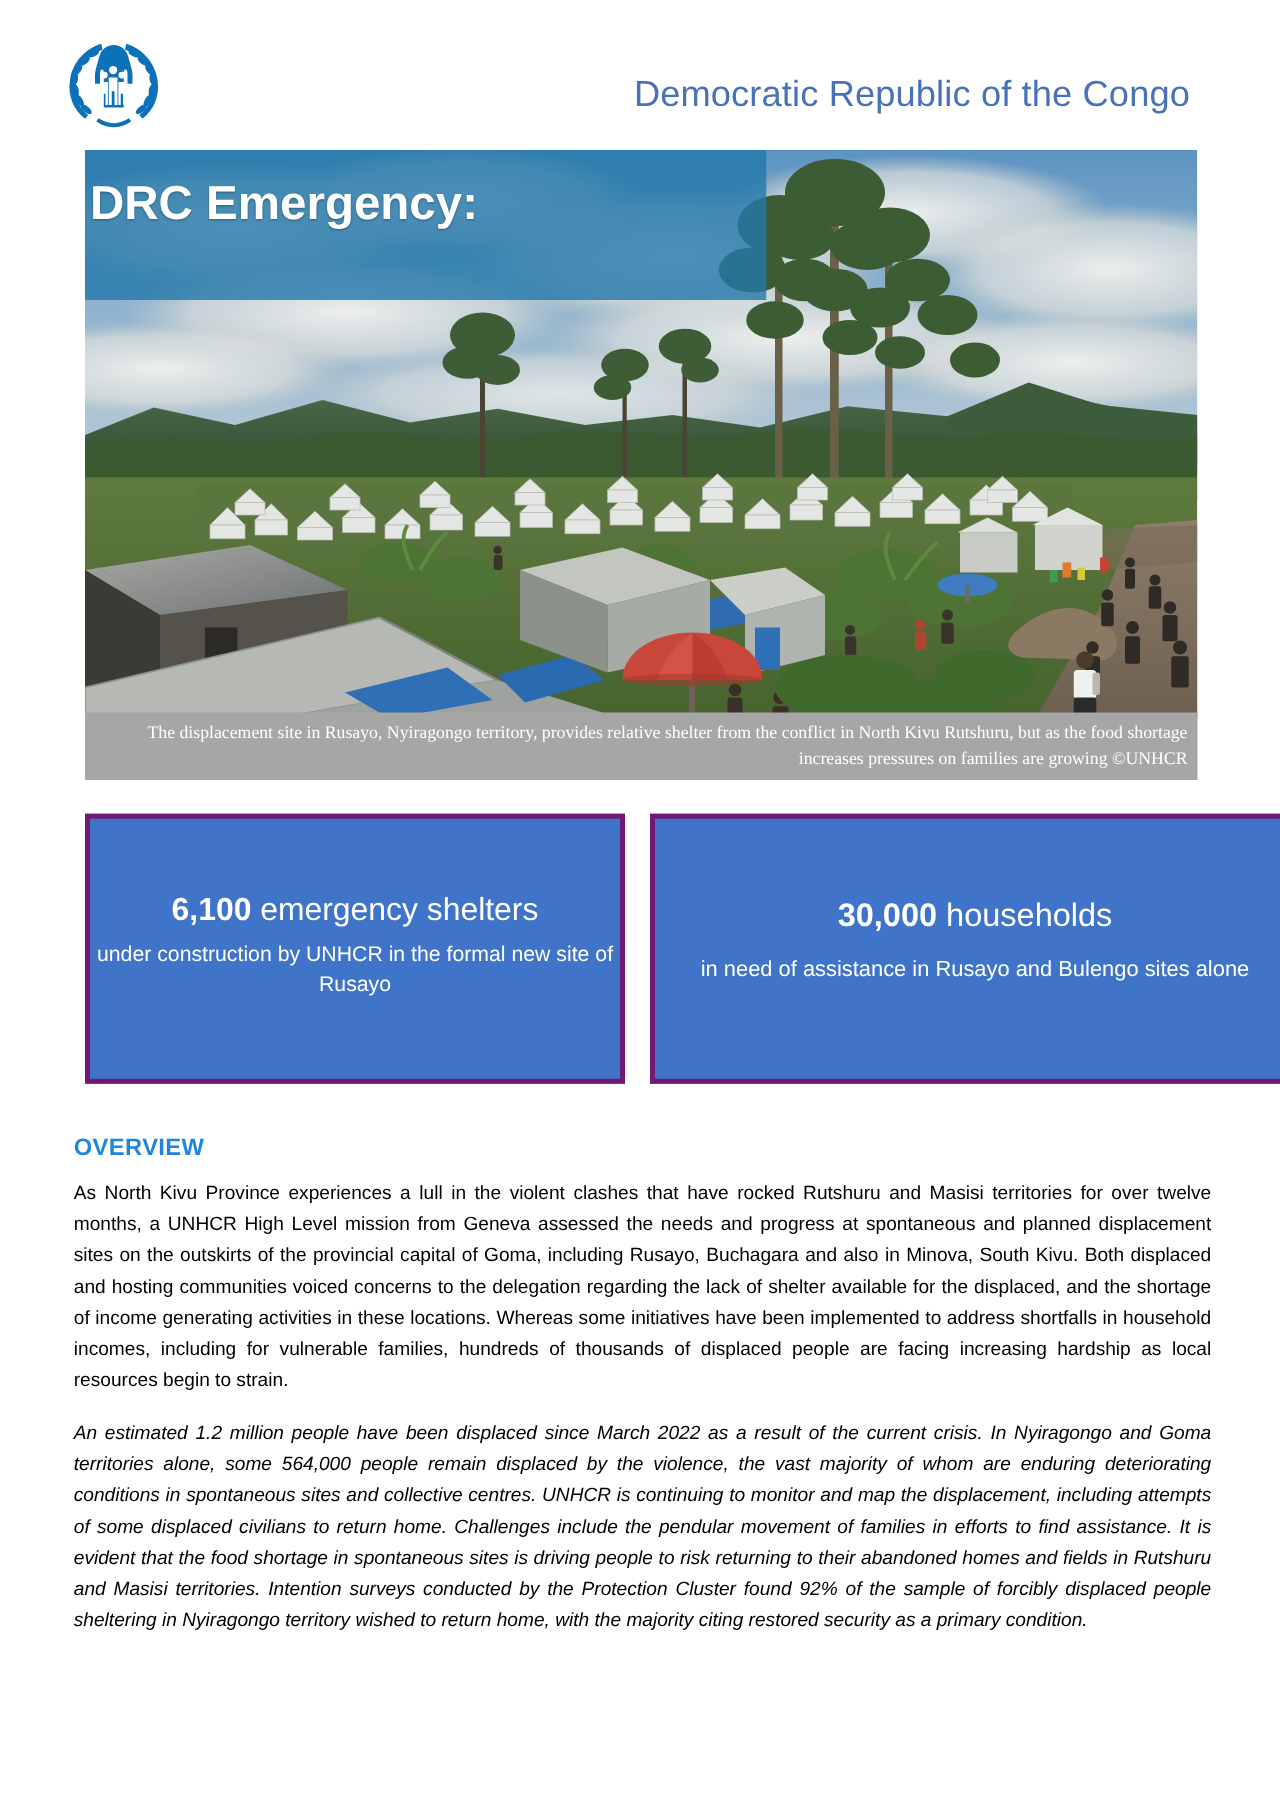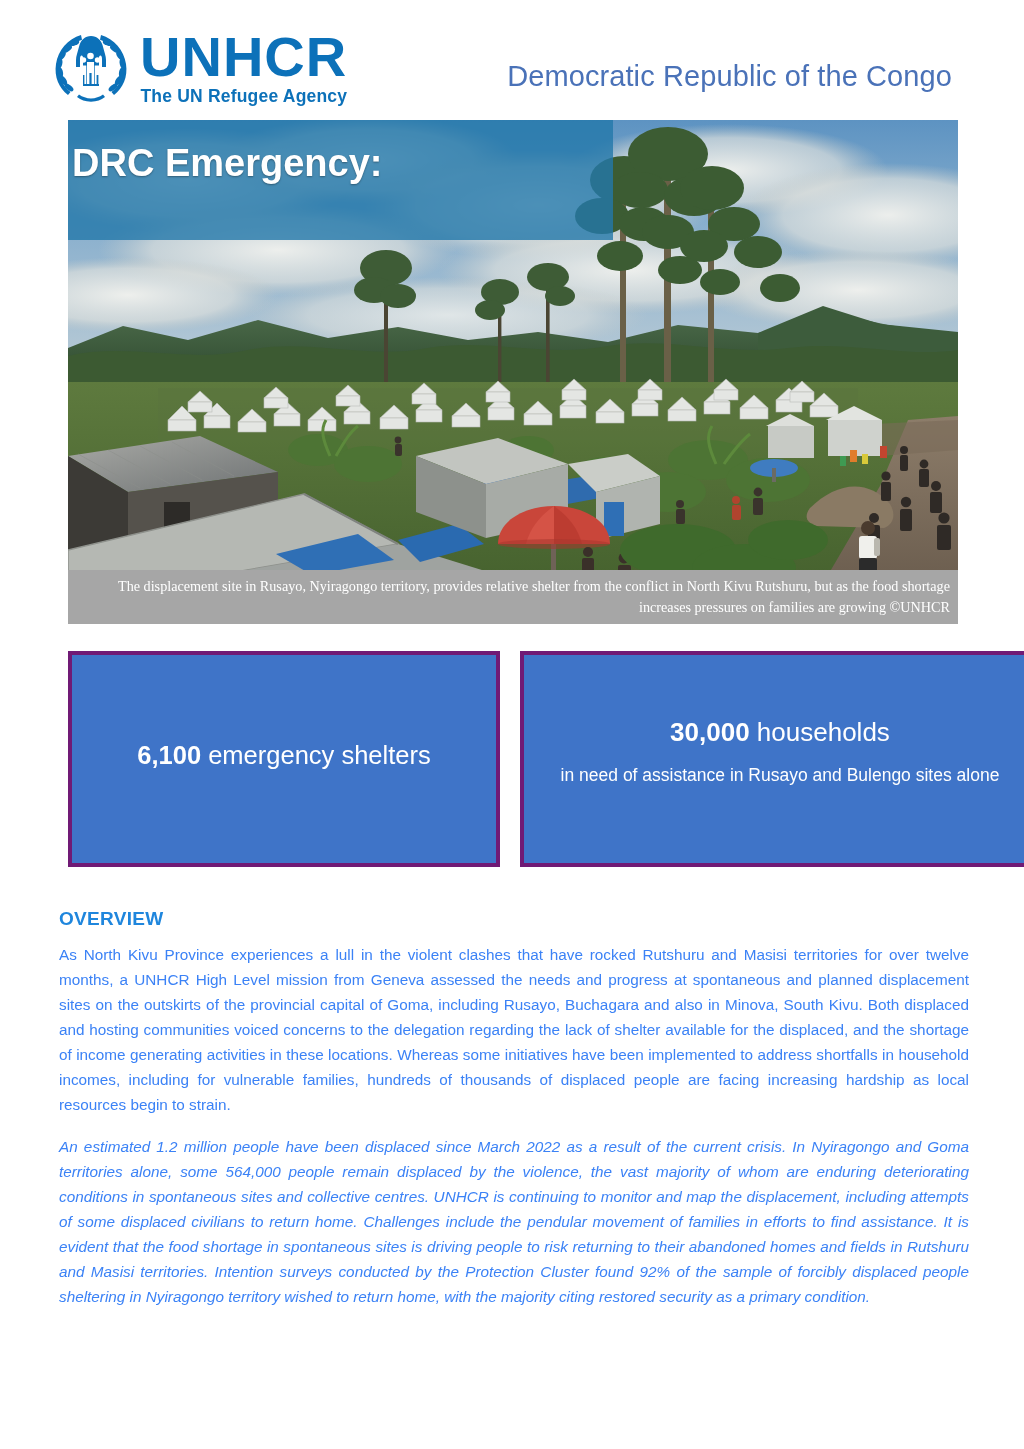--- a/index.html
+++ b/index.html
@@ -163,21 +163,21 @@
     width: 910px;
   }
   .section-heading {
     color: #1f86dd;
     font-size: 19px;
     font-weight: bold;
     letter-spacing: 0.3px;
     margin: 0 0 12px 0;
   }
   .para {
-    color: #3b82f6;
+    color: #000000;
     font-size: 15.3px;
     line-height: 1.64;
     text-align: justify;
     margin: 0 0 16px 0;
   }
   .para:last-child { margin-bottom: 12px; font-style: italic; }
 </style>
 </head>
 <body>
 
@@ -211,24 +211,20 @@
         <ellipse cx="74.4" cy="38" rx="5.4" ry="2.6" transform="rotate(74 74.4 38)"></ellipse>
         <ellipse cx="73.6" cy="46.5" rx="5.4" ry="2.6" transform="rotate(100 73.6 46.5)"></ellipse>
         <ellipse cx="70.4" cy="54.5" rx="5.4" ry="2.6" transform="rotate(122 70.4 54.5)"></ellipse>
         <ellipse cx="65" cy="61.5" rx="5.2" ry="2.5" transform="rotate(142 65 61.5)"></ellipse>
         <ellipse cx="66.5" cy="23" rx="5.2" ry="2.5" transform="rotate(36 66.5 23)"></ellipse>
         <ellipse cx="59.5" cy="17" rx="5" ry="2.4" transform="rotate(22 59.5 17)"></ellipse>
 
         <path d="M29 71 C33 74 37 75.5 43 75.8 C49 75.5 53 74 57 71 L55 68.5 C51.5 71 47.5 72.3 43 72.5 C38.5 72.3 34.5 71 31 68.5 Z"></path>
       </g>
     </svg>
-    <div class="logo-words">
-      <div class="logo-unhcr">UNHCR</div>
-      <div class="logo-tag">The UN Refugee Agency</div>
-    </div>
   </div>
 
   <div class="country-title">Democratic Republic of the Congo</div>
 </div>
 
 <div class="hero">
   <svg viewBox="0 0 890 455" preserveAspectRatio="none">
     <defs>
       <linearGradient id="skyG" x1="0" y1="0" x2="0" y2="1">
         <stop offset="0%" stop-color="#5d93c2"></stop>
@@ -518,20 +514,21 @@
 
 <div class="caption-bar">
   <div class="caption-text">The displacement site in Rusayo, Nyiragongo territory, provides relative shelter from the conflict in North Kivu Rutshuru, but as the food shortage increases pressures on families are growing ©UNHCR</div>
 </div>
 
 <div class="cards">
 
   <div class="card card-left">
     <div class="card-inner">
       <div class="stat-line"><b>6,100</b><span> emergency shelters</span></div>
+      <div class="stat-sub">under construction by UNHCR in the formal new site of Rusayo</div>
     </div>
   </div>
 
   <div class="card card-right">
     <div class="card-inner">
       <div class="stat-line"><b>30,000</b><span> households</span></div>
       <div class="stat-sub">in need of assistance in Rusayo and Bulengo sites alone</div>
     </div>
   </div>
 

